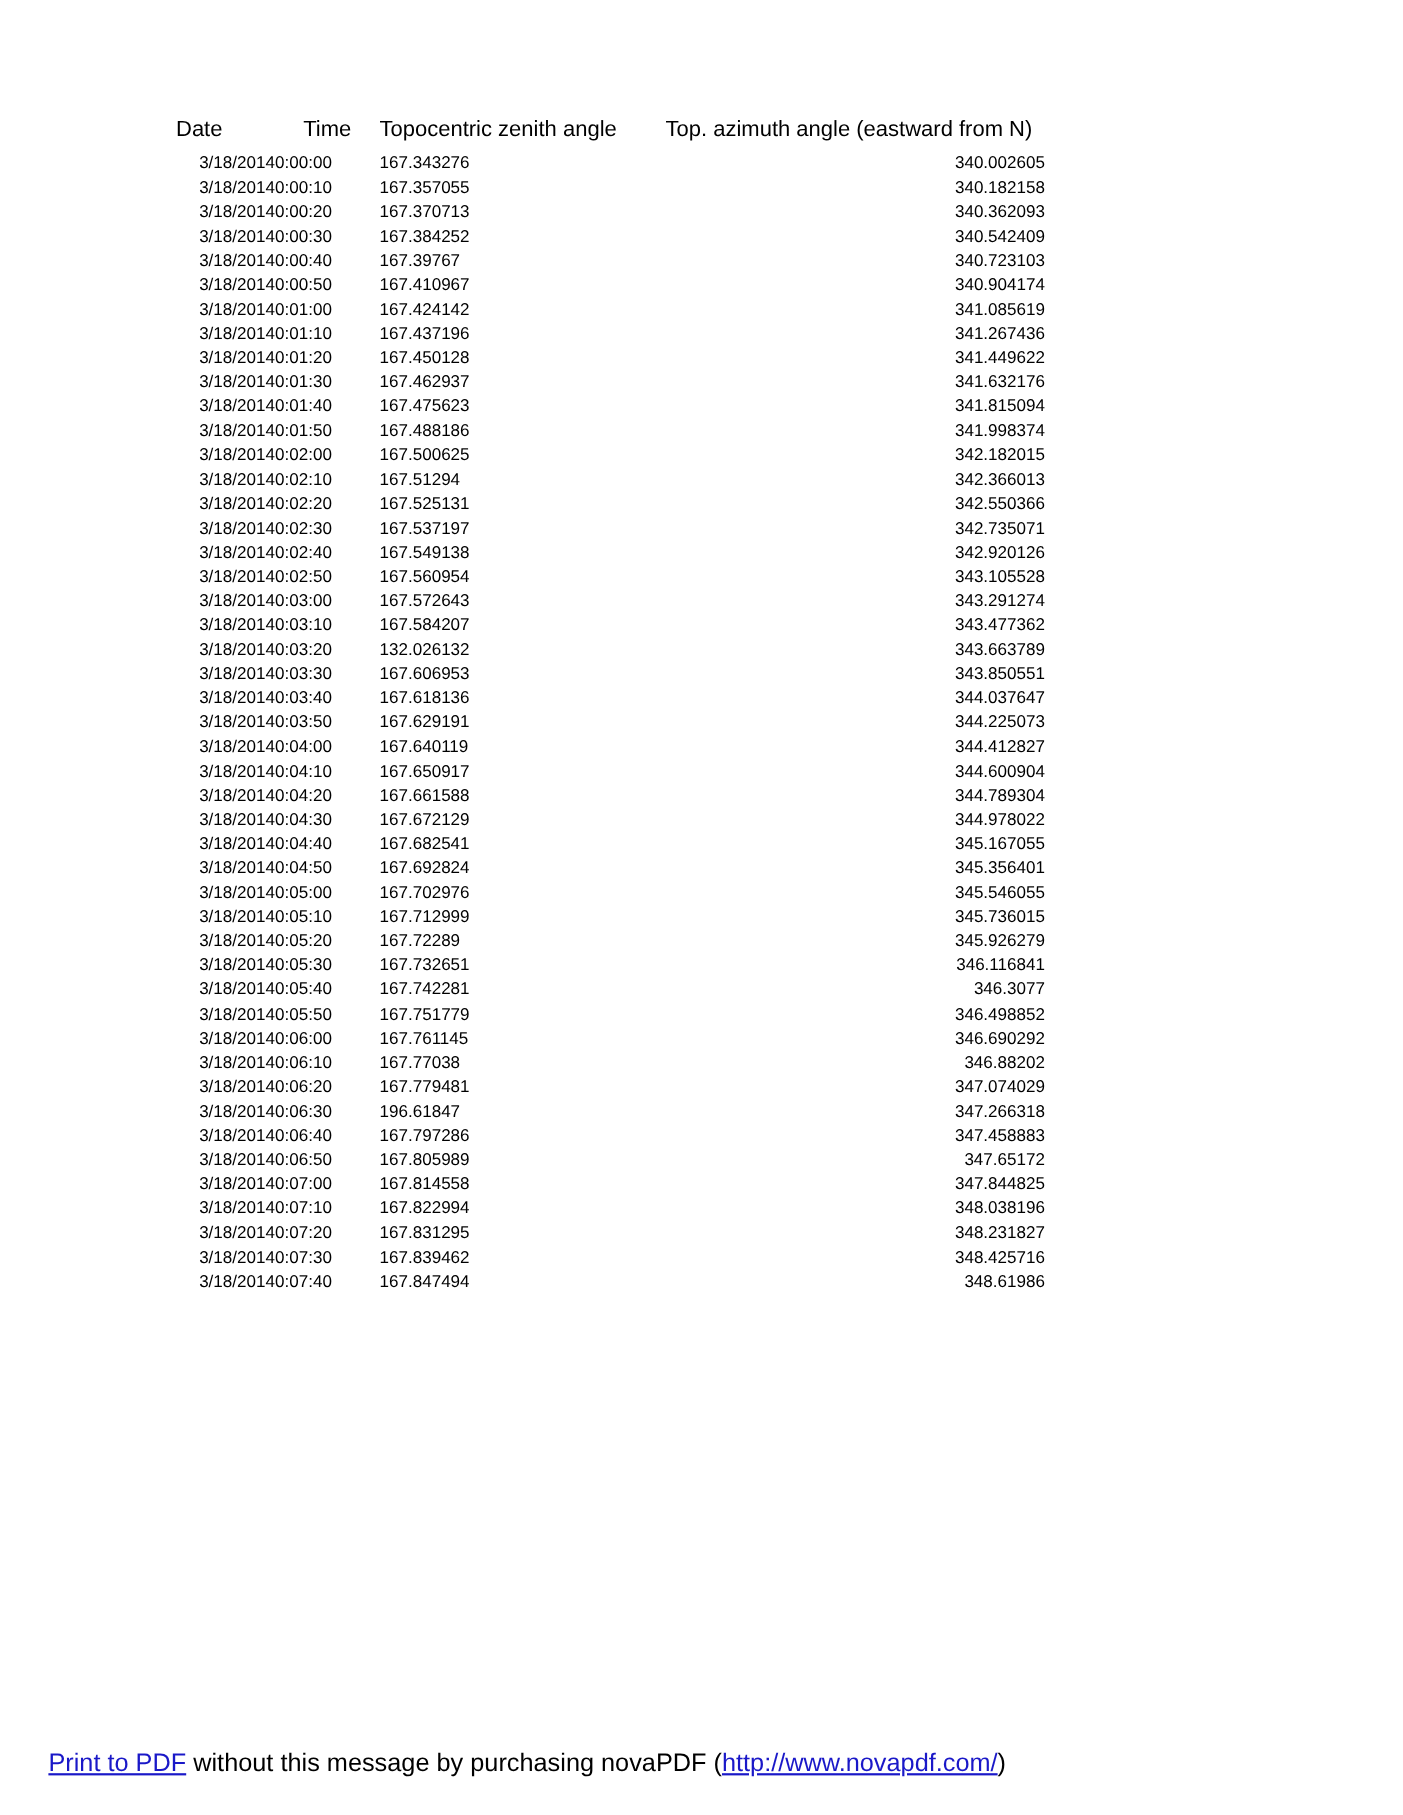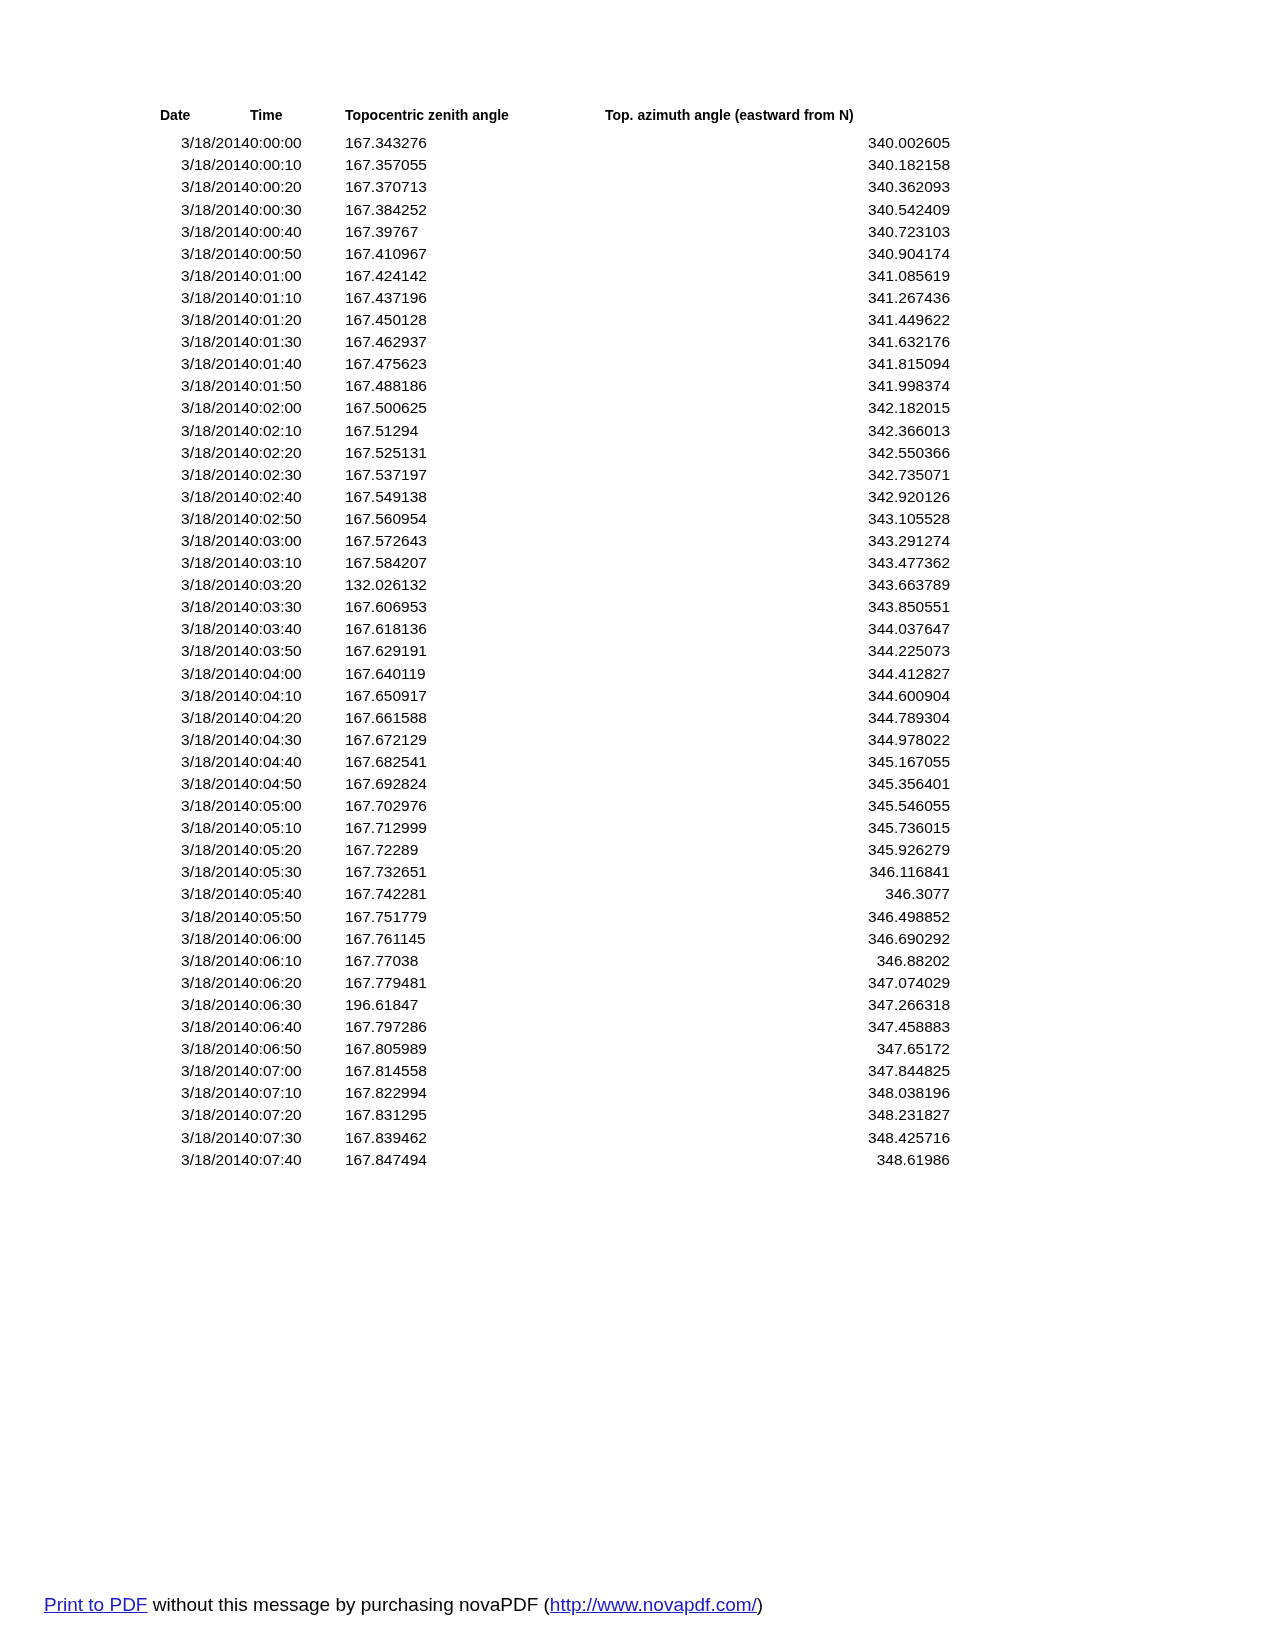--- a/index.html
+++ b/index.html
@@ -27,49 +27,49 @@
     top: 108px;
     width: 820px;
   }
   table.data {
     border-collapse: collapse;
     width: 790px;
     font-size: 15.5px;
     line-height: 1.0;
   }
   table.data th {
-    font-weight: bold;
-    font-size: 14px;
+    font-weight: normal;
+    font-size: 20px;
     padding: 0 0 10px 0;
     white-space: nowrap;
   }
   table.data td {
     padding: 3.3px 0;
     white-space: nowrap;
   }
   .col-date    { width: 90px;  text-align: right; }
   .col-time    { width: 95px;  text-align: left; }
   .col-zenith  { width: 260px; text-align: left; }
   .col-azimuth { width: 345px; text-align: right; margin-top: 20px; }
 
   th.col-date    { text-align: left; padding-left: 2px; }
-  th.col-time    { text-align: left; padding-left: 14px; }
+  th.col-time    { text-align: center; padding-left: 14px; }
   th.col-zenith  { text-align: left; padding-left: 28px; }
   th.col-azimuth { text-align: left; padding-left: 40px; }
 
   td.col-date    { padding-left: 2px; }
   td.col-time    { padding-left: 14px; }
   td.col-zenith  { padding-right: 22px; }
   td.col-azimuth { padding-right: 6px; }
 
   .footer {
     position: absolute;
     left: 44px;
     bottom: 34px;
-    font-size: 19px;
+    font-size: 23px;
     color: #000000;
     font-family: "Liberation Sans", sans-serif;
   }
   .footer a {
     color: #1a18c8;
     text-decoration: underline;
   }
   .footer .plain { color: #000000; }
 </style>
 </head>

